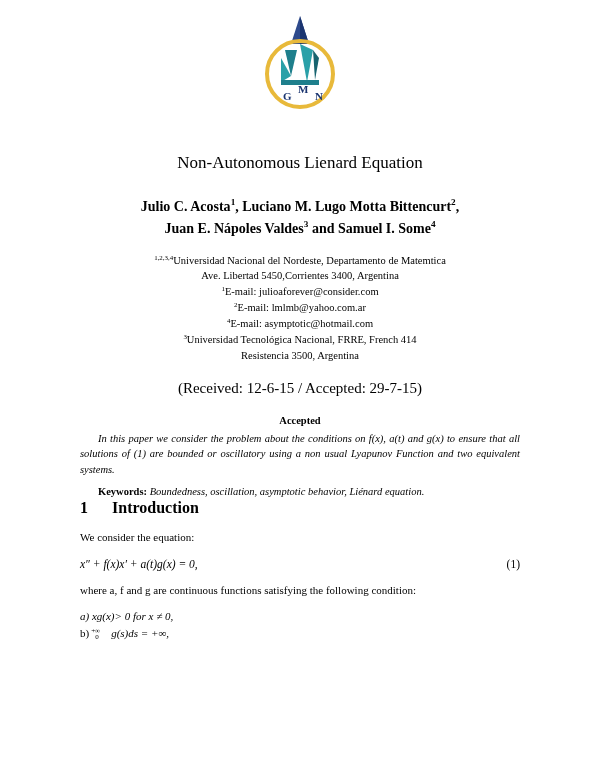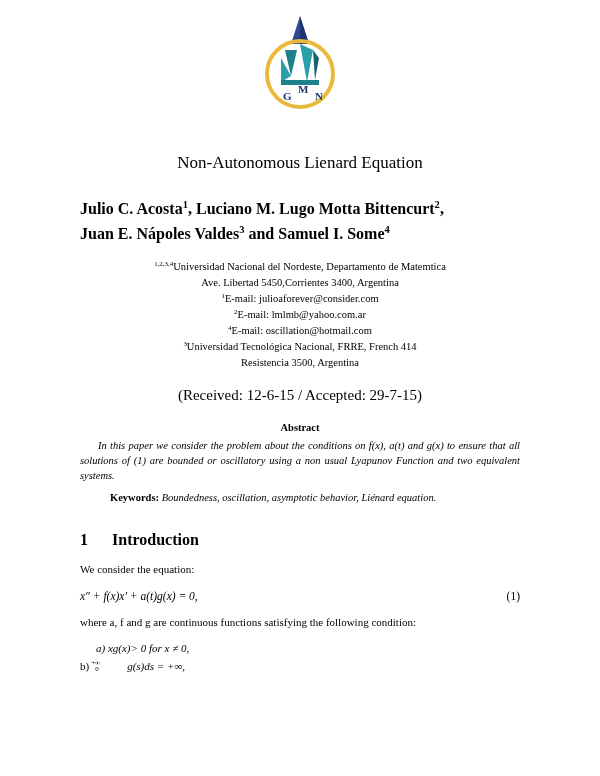--- a/index.html
+++ b/index.html
@@ -51,22 +51,23 @@
     text-align: center;
     font-size: 17px;
     line-height: 1.75;
     margin-top: 26px;
     margin-bottom: 4px;
   }
   .title .tline { display: block; }
 
   
   .authors {
+    text-align: center;
     font-weight: bold;
-    font-size: 16px;
+    font-size: 14px;
     line-height: 1.6;
     margin-top: 18px;
   }
   .authors .aline { display: block; }
   sup { font-size: 0.66em; vertical-align: super; line-height: 0; }
 
   
   .affil {
     text-align: center;
     font-size: 10.5px;
@@ -97,28 +98,27 @@
     text-align: justify;
     text-indent: 18px;
   }
   .keywords {
     font-size: 10.5px;
     line-height: 1.45;
     text-align: justify;
     text-indent: 18px;
     margin-top: 7px;
   }
-  .keywords b { font-style: normal; font-weight: bold; margin-left: 12px; }
+  .keywords b { font-style: normal; font-weight: bold; }
   .keywords .kw { font-style: italic; }
 
   
   .section-head {
     font-weight: bold;
     font-size: 16px;
-    margin-top: 26px;
     margin-bottom: 12px;
   }
   .section-head .num { display: inline-block; width: 32px; }
 
   .para {
     font-size: 11px;
     line-height: 1.5;
     text-align: justify;
     margin-bottom: 10px;
   }
@@ -137,21 +137,21 @@
     top: 0;
     font-style: normal;
   }
 
   .list {
     font-size: 11px;
     line-height: 1.55;
     margin-top: 4px;
   }
   .list div { white-space: nowrap; }
-  .ital { font-style: italic; margin-left: 16px; }
+  .ital { font-style: italic; }
   .intlim {
     display: inline-block;
     position: relative;
     width: 22px;
     text-align: center;
     font-size: 11px;
     vertical-align: middle;
   }
   .intlim .up {
     position: absolute;
@@ -201,28 +201,28 @@
   <div class="authors">
     <span class="aline"><span>Julio C. Acosta</span><sup>1</sup><span>, Luciano M. Lugo Motta Bittencurt</span><sup>2</sup><span>,</span></span>
     <span class="aline"><span>Juan E. Nápoles Valdes</span><sup>3</sup><span> and Samuel I. Some</span><sup>4</sup></span>
   </div>
 
   <div class="affil">
     <div><sup>1,2,3,4</sup><span>Universidad Nacional del Nordeste, Departamento de Matemtica</span></div>
     <div>Ave. Libertad 5450,Corrientes 3400, Argentina</div>
     <div><sup>1</sup><span>E-mail:  julioaforever@consider.com</span></div>
     <div><sup>2</sup><span>E-mail:  lmlmb@yahoo.com.ar</span></div>
-    <div><sup>4</sup><span>E-mail:  oscillation@hotmail.com</span></div>
+    <div><sup>4</sup><span>E-mail:  asymptotic@hotmail.com</span></div>
     <div><sup>3</sup><span>Universidad Tecnológica Nacional, FRRE, French 414</span></div>
     <div>Resistencia 3500, Argentina</div>
   </div>
 
   <div class="received">(Received:  12-6-15 / Accepted:  29-7-15)</div>
 
-  <div class="abstract-title">Abstract</div>
+  <div class="abstract-title">Accepted</div>
   <div class="abstract-body">In this paper we consider the problem about the conditions on f(x), a(t) and g(x) to ensure that all solutions of (1) are bounded or oscillatory using a non usual Lyapunov Function and two equivalent systems.</div>
 
   <div class="keywords"><b>Keywords:</b> <span class="kw">Boundedness, oscillation, asymptotic behavior, Liénard equation.</span></div>
 
   <div class="section-head"><span class="num">1</span><span>Introduction</span></div>
 
   <div class="para">We consider the equation:</div>
 
   <div class="equation">
     <span>x″ + f(x)x′ + a(t)g(x) = 0,</span>

